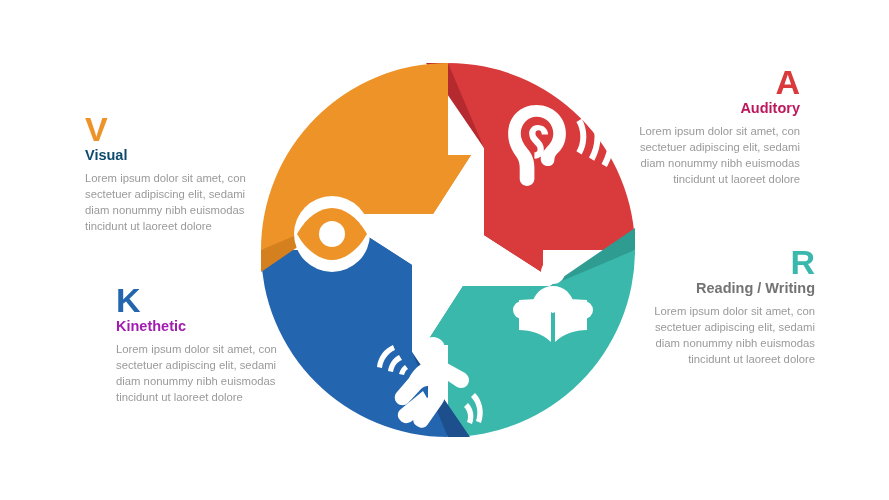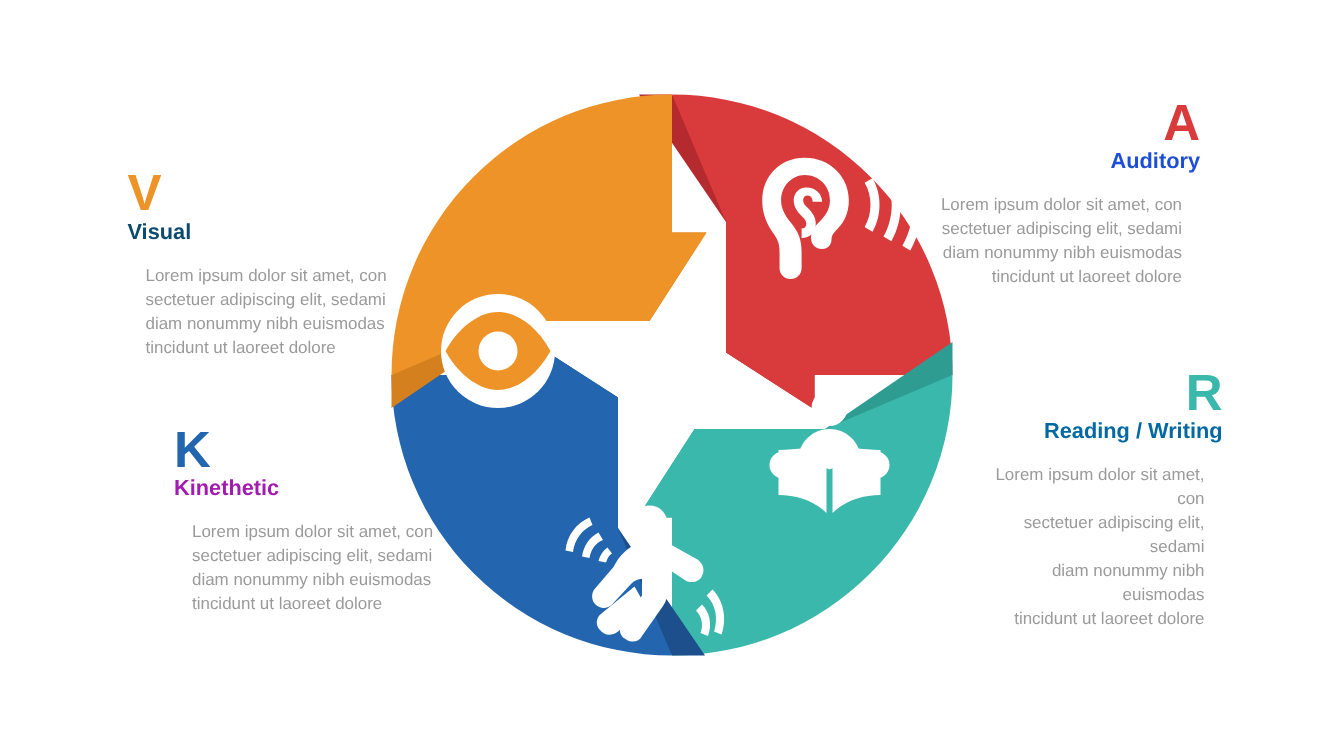--- a/index.html
+++ b/index.html
@@ -51,21 +51,21 @@
   .block .title {
     font-size: 14.5px;
     font-weight: bold;
     line-height: 1.1;
     margin: 0 0 6px 0;
   }
   .block .desc {
     font-size: 11.3px;
     line-height: 1.42;
     color: #9a9a9a;
-    margin: 12px;
+    margin: 0;
     white-space: pre-line;
   }
 
   .align-left  { text-align: left; }
   .align-right { text-align: right; }
 
   
   #block-visual     { left: 85px;  top: 112px; width: 210px; }
   #block-kinethetic { left: 116px; top: 283px; width: 210px; }
   #block-auditory   { left: 600px; top: 65px;  width: 200px; }
@@ -242,29 +242,29 @@
     <div class="letter" style="color:#2365ae;">K</div>
     <div class="title" style="color:#a21caf;">Kinethetic</div>
     <div class="desc">Lorem ipsum dolor sit amet, con
 sectetuer adipiscing elit, sedami
 diam nonummy nibh euismodas
 tincidunt ut laoreet dolore</div>
   </div>
 
   <div class="block align-right" id="block-auditory">
     <div class="letter" style="color:#d93a3c;">A</div>
-    <div class="title" style="color:#1d4ed8;">Auditory</div>
+    <div class="title" style="color:#be185d;">Auditory</div>
     <div class="desc">Lorem ipsum dolor sit amet, con
 sectetuer adipiscing elit, sedami
 diam nonummy nibh euismodas
 tincidunt ut laoreet dolore</div>
   </div>
 
   <div class="block align-right" id="block-reading">
     <div class="letter" style="color:#3bb8ac;">R</div>
-    <div class="title" style="color:#0369a1;">Reading / Writing</div>
+    <div class="title" style="color:#737373;">Reading / Writing</div>
     <div class="desc">Lorem ipsum dolor sit amet, con
 sectetuer adipiscing elit, sedami
 diam nonummy nibh euismodas
 tincidunt ut laoreet dolore</div>
   </div>
 
 </div>
 
 </body></html>

